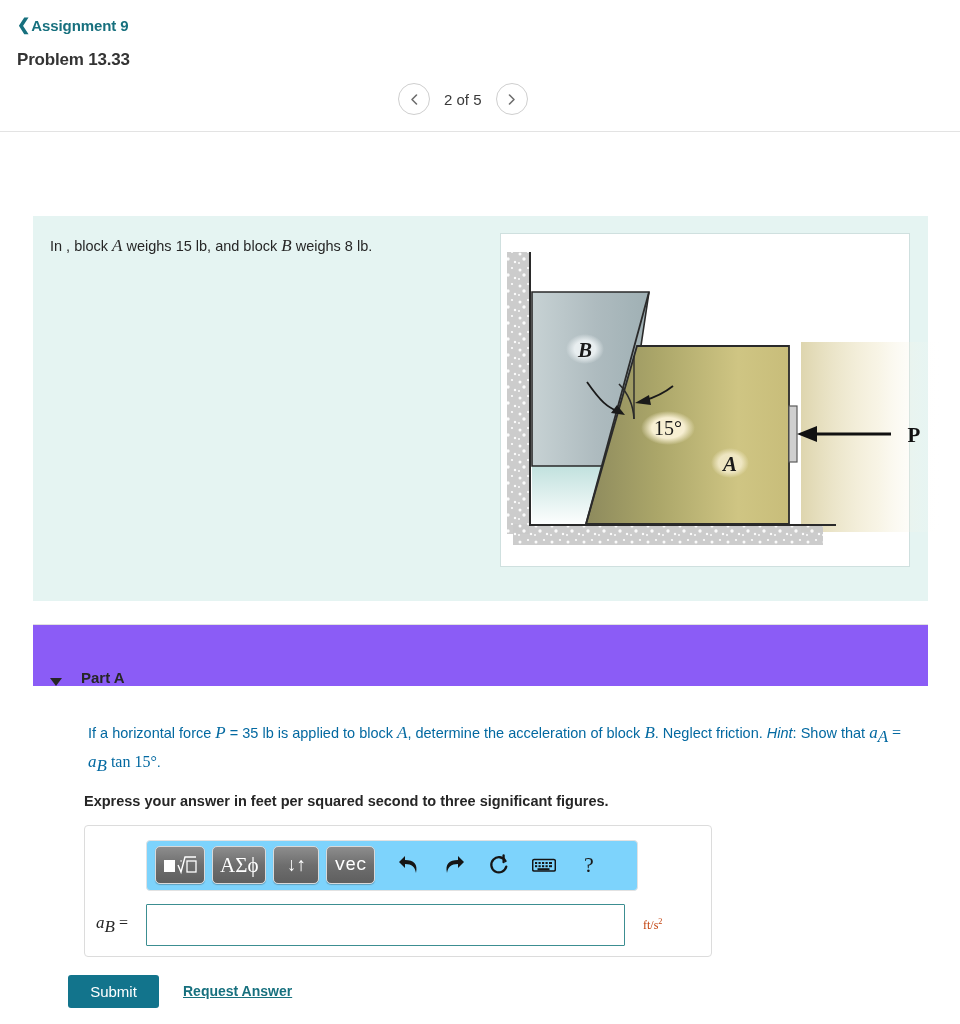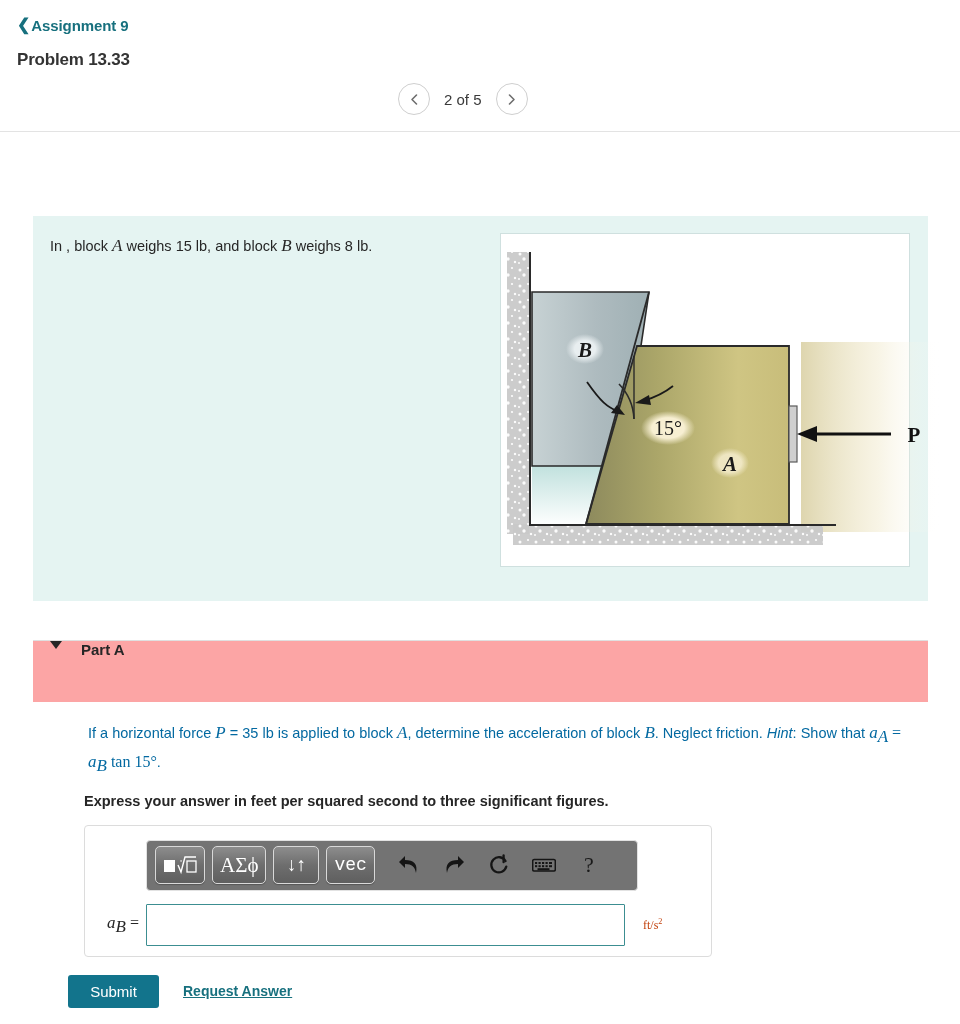--- a/index.html
+++ b/index.html
@@ -122,28 +122,28 @@
     border: 1px solid #cfe0df;
     box-sizing: border-box;
     overflow: visible;
   }
   .figure-box svg { display: block; }
 
   
   .part-header {
     position: absolute;
     left: 33px;
-    top: 640px;
+    top: 624px;
     width: 895px;
     height: 62px;
-    background: #fca5a5;
+    background: #8b5cf6;
     border-top: 1px solid #e0e0e0;
     box-sizing: border-box;
     display: flex;
-    align-items: flex-start;
+    align-items: flex-end;
     cursor: pointer;
   }
   .part-caret {
     margin-left: 17px;
     width: 0; height: 0;
     border-left: 6px solid transparent;
     border-right: 6px solid transparent;
     border-top: 8px solid #262626;
   }
   .part-label {
@@ -184,21 +184,21 @@
     border-radius: 4px;
     background: #ffffff;
     box-sizing: border-box;
   }
   .mathbar {
     position: absolute;
     left: 61px;
     top: 14px;
     width: 492px;
     height: 51px;
-    background: #737373;
+    background: #7dd3fc;
     border: 1px solid #e2e2e2;
     border-radius: 4px;
     box-sizing: border-box;
     display: flex;
     align-items: center;
     gap: 7px;
     padding-left: 8px;
   }
   .mbtn {
     height: 38px;
@@ -242,21 +242,21 @@
   .answer-row {
     position: absolute;
     left: 0;
     top: 78px;
     width: 628px;
     display: flex;
     align-items: center;
   }
   .ans-label {
     width: 61px;
-    text-align: right;
+    text-align: center;
     padding-right: 7px;
     box-sizing: border-box;
     font-family: "Liberation Serif", serif;
     font-size: 16px;
     color: #262626;
   }
   .ans-input {
     width: 479px;
     height: 42px;
     border: 1px solid #3c8e91;

